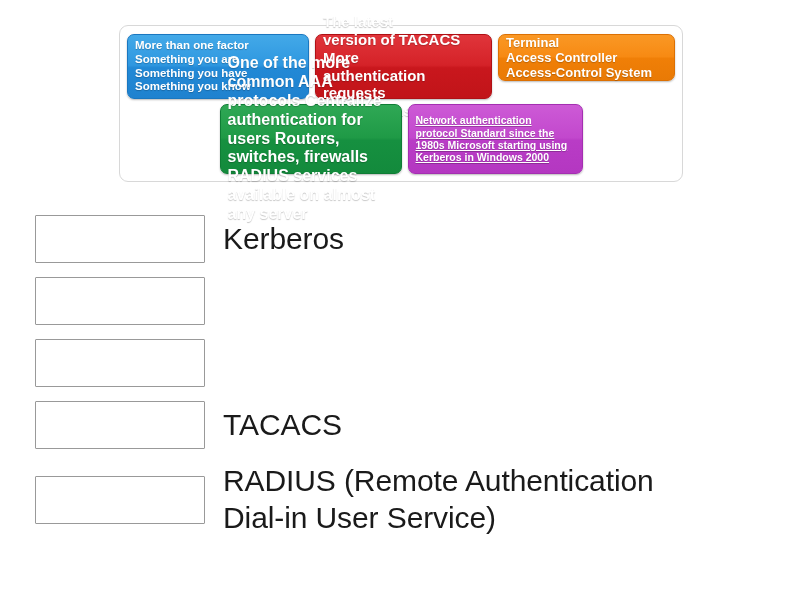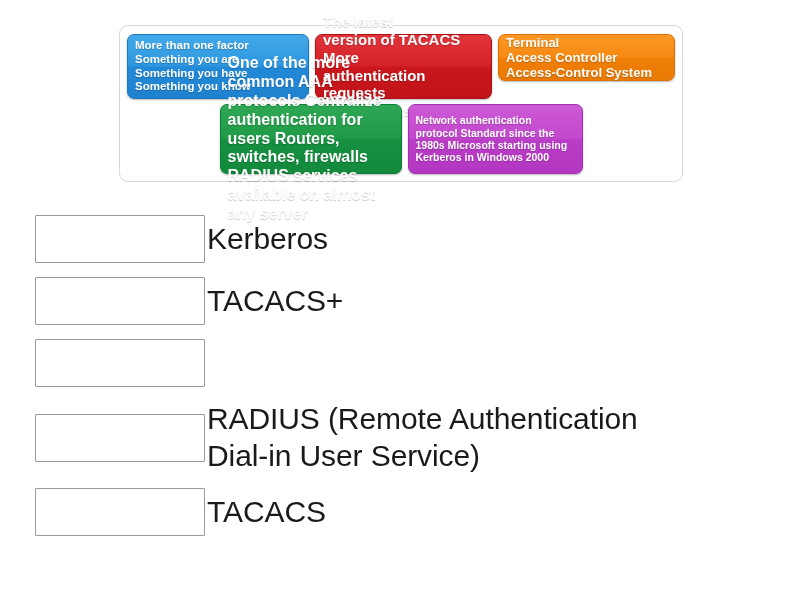--- a/index.html
+++ b/index.html
@@ -87,20 +87,21 @@
     font-size: 16px;
     background: linear-gradient(to bottom, #2fa855 0%, #1f9a46 48%, #169040 52%, #138a3c 100%);
     border: 1px solid #0f7d35;
   }
   .tile-5 {
     width: 175px;
     height: 70px;
     font-size: 10.5px;
     background: linear-gradient(to bottom, #cd5ad6 0%, #c248cd 48%, #b93cc6 52%, #b437c1 100%);
     border: 1px solid #a42fb1;
+    text-decoration: underline;
   }
 
   .tile-text {
     display: block;
     width: 100%;
     white-space: pre-line;
   }
 
   
   .answers {
@@ -120,21 +121,21 @@
     flex: 0 0 auto;
     width: 170px;
     height: 48px;
     box-sizing: border-box;
     border: 1px solid #999999;
     background: #ffffff;
     border-radius: 1px;
   }
 
   .answer-label {
-    margin-left: 2px;
+    margin-left: 18px;
     font-size: 30px;
     color: #1a1a1a;
     line-height: 1.22;
     font-weight: normal;
     white-space: pre-line;
     letter-spacing: -0.1px;
   }
 </style>
 </head>
 <body>
@@ -183,33 +184,32 @@
 
   <div class="answers">
 
     <div class="answer-row">
       <div class="drop-zone"></div>
       <div class="answer-label">Kerberos</div>
     </div>
 
     <div class="answer-row">
       <div class="drop-zone"></div>
-      <div class="answer-label">TACACS+</div>
-    </div>
-
-    <div class="answer-row">
-      <div class="drop-zone"></div>
+    </div>
+
+    <div class="answer-row">
+      <div class="drop-zone"></div>
+    </div>
+
+    <div class="answer-row">
+      <div class="drop-zone"></div>
+      <div class="answer-label">TACACS</div>
     </div>
 
     <div class="answer-row">
       <div class="drop-zone"></div>
       <div class="answer-label">RADIUS (Remote Authentication
 Dial-in User Service)</div>
     </div>
 
-    <div class="answer-row">
-      <div class="drop-zone"></div>
-      <div class="answer-label">TACACS</div>
-    </div>
-
   </div>
 
 </div>
 
 </body></html>

